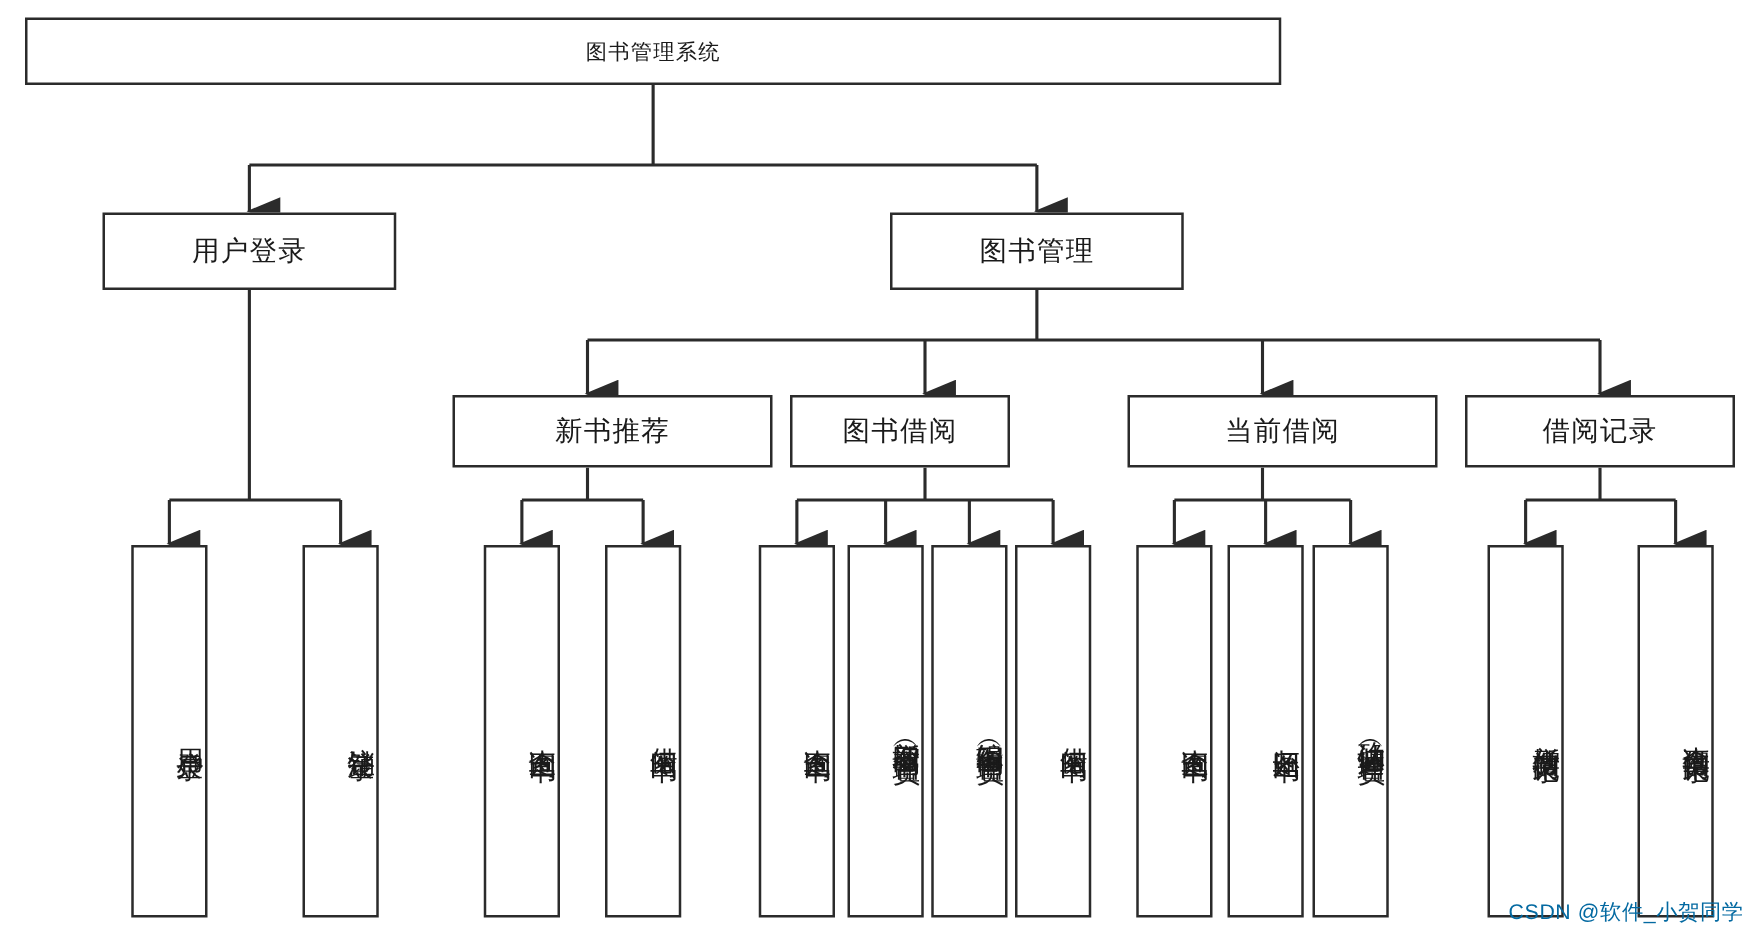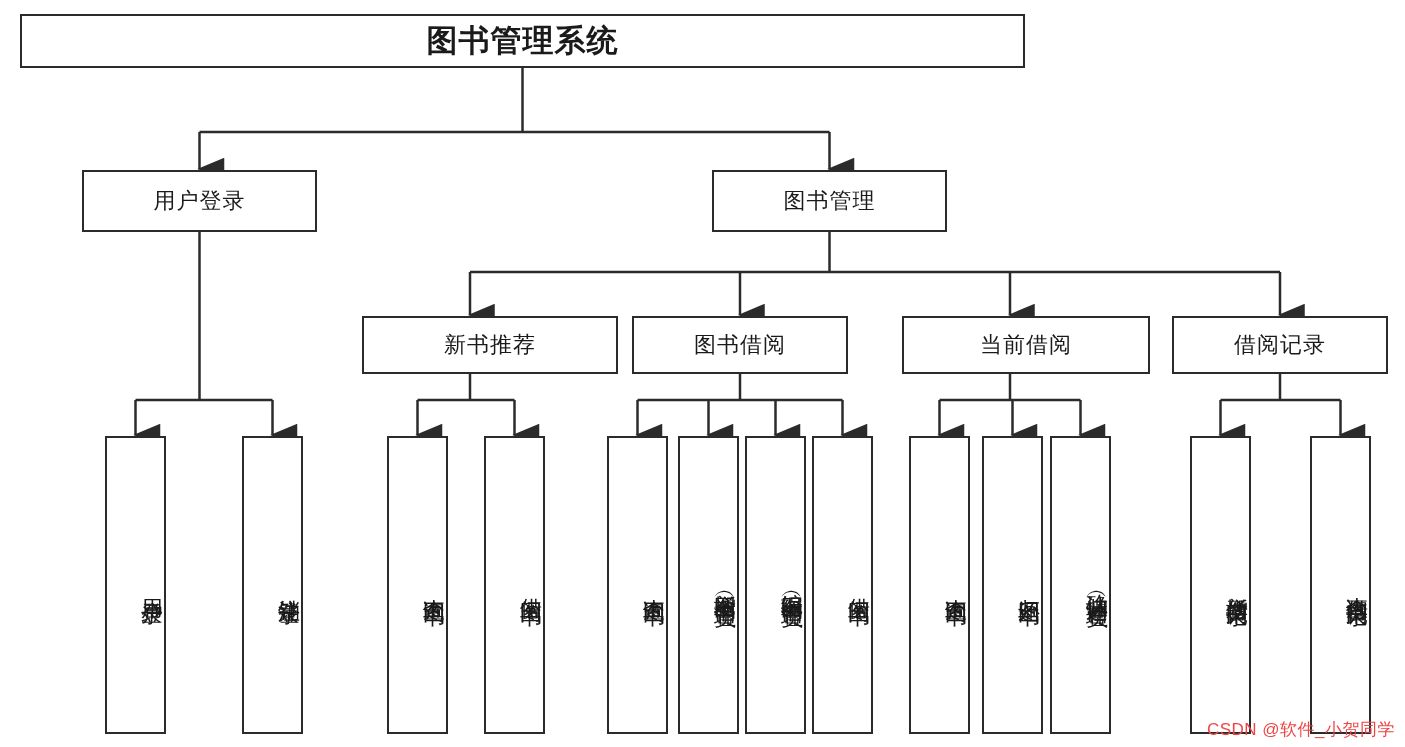--- a/index.html
+++ b/index.html
@@ -49,29 +49,28 @@
     justify-content: center;
     line-height: 1.05;
   }
   .node.vert .vlabel {
     writing-mode: vertical-rl;
     text-orientation: upright;
     display: block;
     white-space: nowrap;
   }
   .node.root {
-    font-size: 31px;
-    font-weight: bold;
+    font-size: 17px;
   }
   .watermark {
     position: absolute;
     right: 10px;
     bottom: 6px;
     font-size: 17px;
-    color: #ef4444;
+    color: #0369a1;
     letter-spacing: 0.5px;
     white-space: nowrap;
   }
 </style>
 </head>
 <body>
 
 <div id="canvas">
   <svg class="edges" id="edge-layer" viewBox="0 0 1405 747">
     <defs>
@@ -114,21 +113,21 @@
         <path d="M 1220.5 400 L 1220.5 435" marker-end="url(#arrow)"></path>
         <path d="M 1340.5 400 L 1340.5 435" marker-end="url(#arrow)"></path>
       </g>
   </svg>
 
   <div id="node-layer">
       <div class="node horiz root" style="left: 20px; top: 14px; width: 1005px; height: 54px;">图书管理系统</div>
       <div class="node horiz" style="left: 82px; top: 170px; width: 235px; height: 62px;">用户登录</div>
       <div class="node horiz" style="left: 712px; top: 170px; width: 235px; height: 62px; text-align: right;">图书管理</div>
       <div class="node horiz" style="left: 362px; top: 316px; width: 256px; height: 58px;">新书推荐</div>
-      <div class="node horiz" style="left: 632px; top: 316px; width: 216px; height: 58px;">图书借阅</div>
+      <div class="node horiz" style="left: 632px; top: 316px; width: 176px; height: 58px;">图书借阅</div>
       <div class="node horiz" style="left: 902px; top: 316px; width: 248px; height: 58px;">当前借阅</div>
       <div class="node horiz" style="left: 1172px; top: 316px; width: 216px; height: 58px;">借阅记录</div>
       <div class="node vert" style="left: 105px; top: 436px; width: 61px; height: 298px;">
         <span class="vlabel">用户登录</span>
       </div>
       <div class="node vert" style="left: 242px; top: 436px; width: 61px; height: 298px;">
         <span class="vlabel">注销登录</span>
       </div>
       <div class="node vert" style="left: 387px; top: 436px; width: 61px; height: 298px;">
         <span class="vlabel">查询图书</span>

